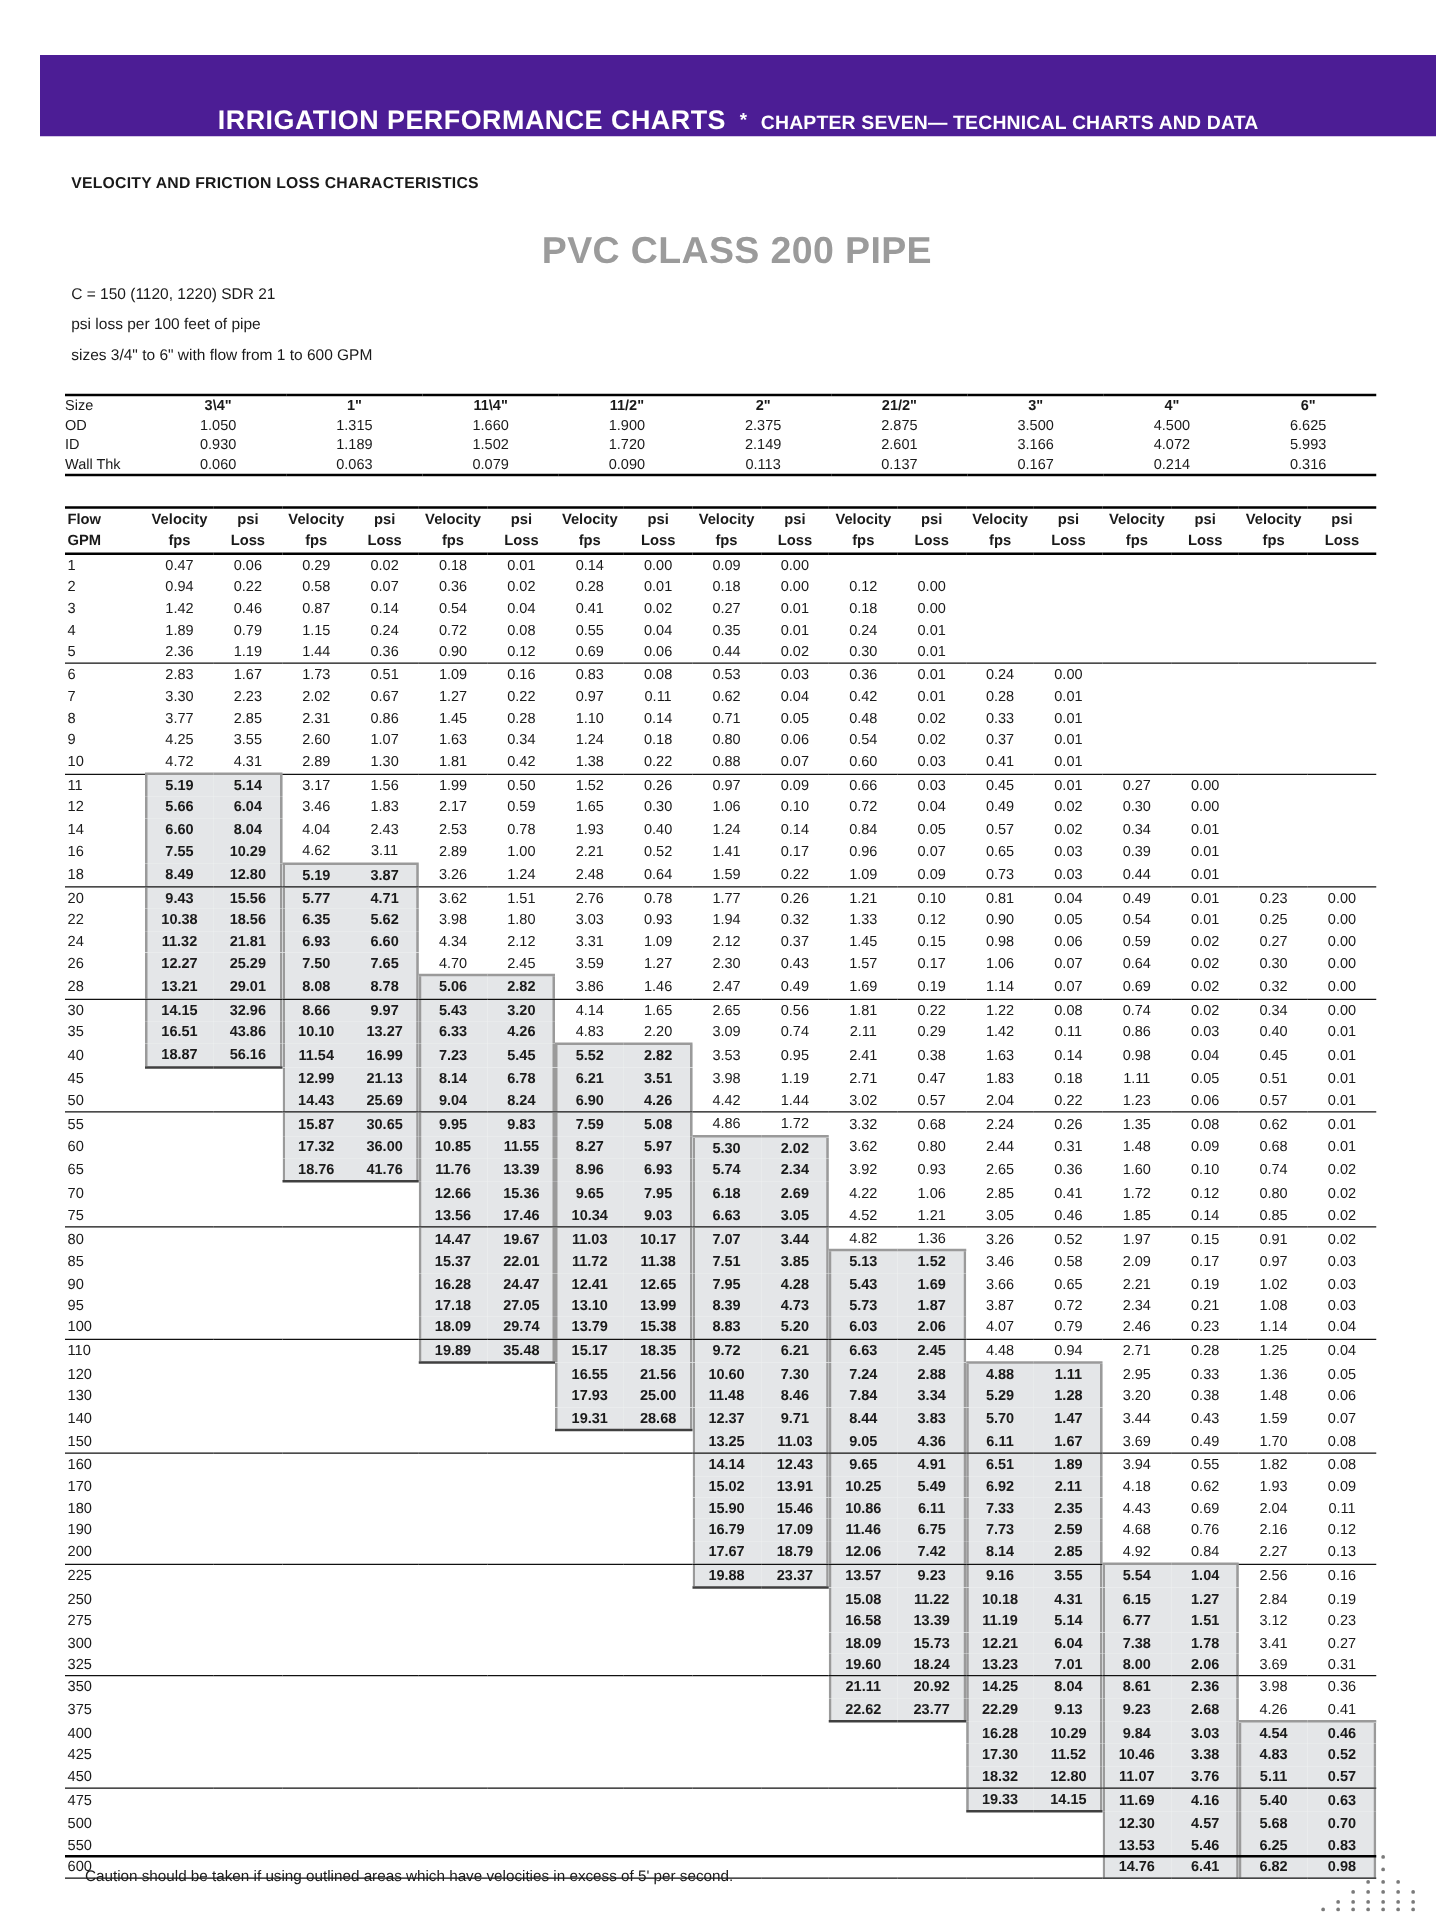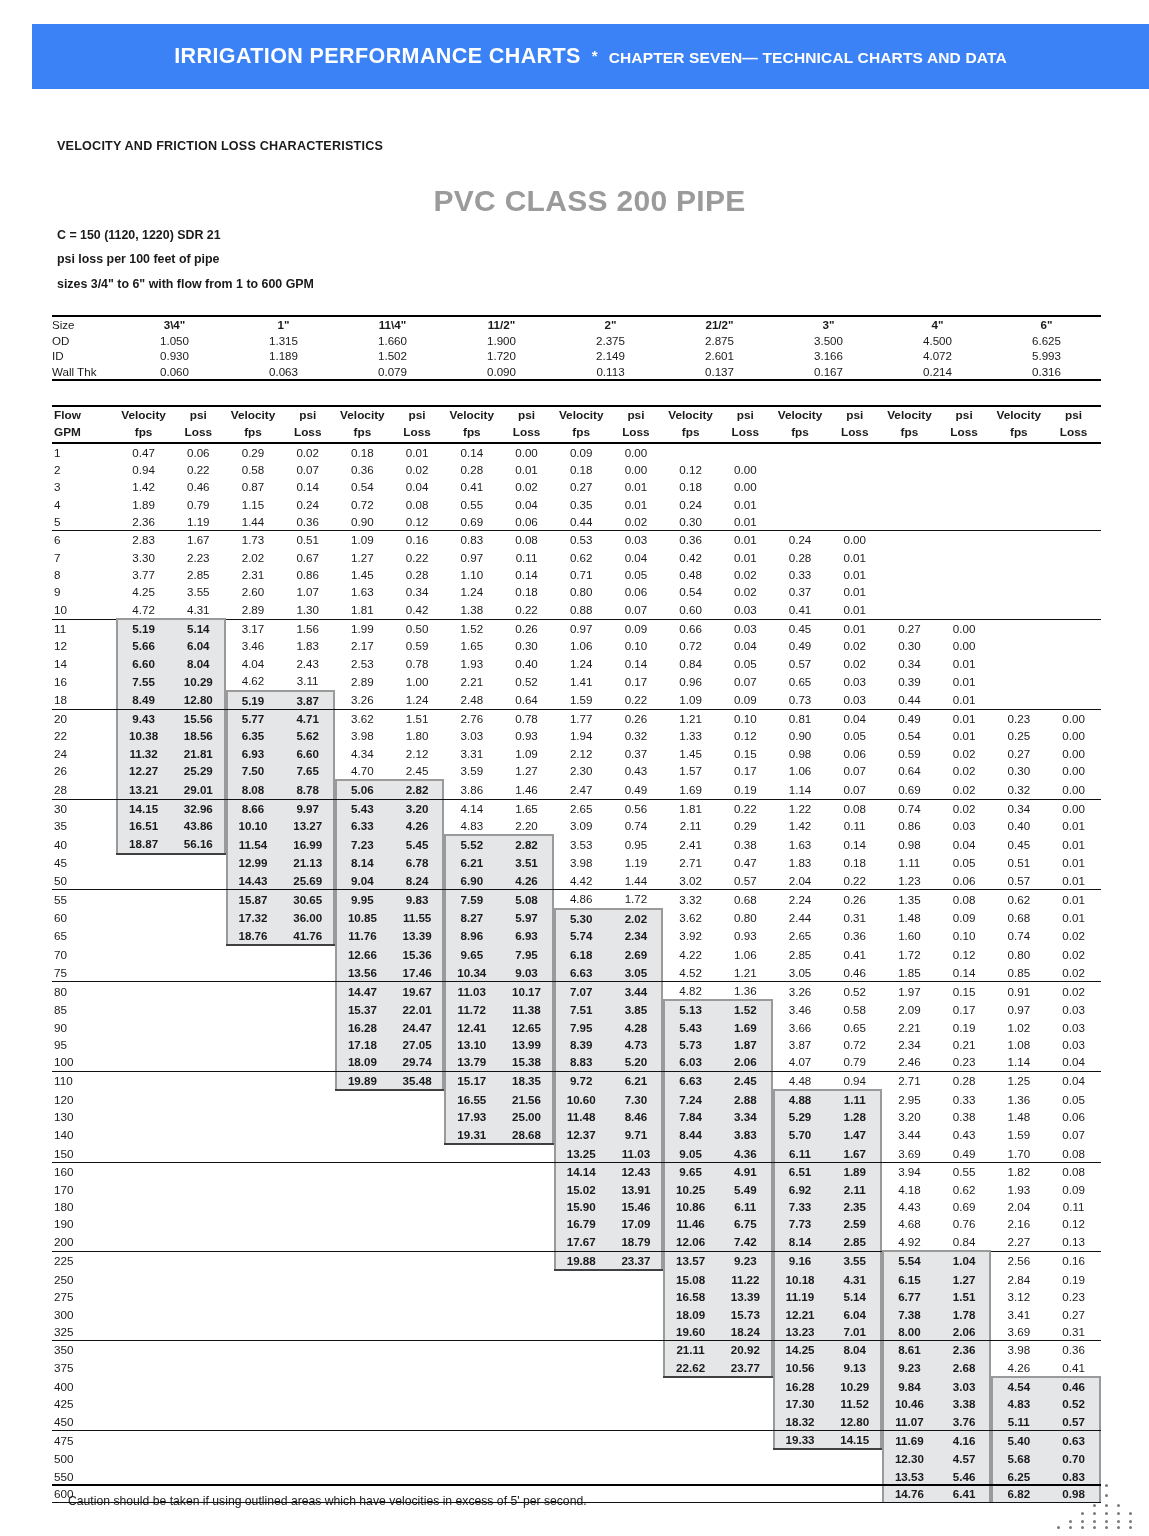--- a/index.html
+++ b/index.html
@@ -8,41 +8,41 @@
     background:#ffffff;
     font-family:"Liberation Sans", sans-serif;
     color:#1a1a1a;
     position:relative;
     overflow:hidden;
   }
   .page{position:relative;width:1149px;height:1536px;}
 
   
   .banner{
-    position:absolute;left:32px;top:24px;width:1117px;height:65px;
-    background:#3b82f6;
-    display:flex;align-items:center;justify-content:center;
+    position:absolute;left:32px;top:44px;width:1117px;height:65px;
+    background:#4c1d95;
+    display:flex;align-items:flex-end;justify-content:center;
   }
   .banner-inner{display:flex;align-items:baseline;gap:11px;color:#ffffff;}
   .banner-title{font-size:21.5px;font-weight:bold;letter-spacing:.4px;}
   .banner-star{font-size:15px;font-weight:bold;position:relative;top:-2px;}
   .banner-sub{font-size:15.5px;font-weight:bold;letter-spacing:.15px;}
 
   
   .sec-title{
     position:absolute;left:57px;top:139px;
     font-size:12.6px;font-weight:bold;letter-spacing:.2px;
   }
   .big-title{
     position:absolute;left:0;top:184px;width:1149px;
     text-align:center;
     font-size:30px;font-weight:bold;color:#9b9b9b;letter-spacing:.3px;
     padding-left:30px;box-sizing:border-box;
   }
-  .meta{position:absolute;left:57px;font-size:12.4px;font-weight:bold;}
+  .meta{position:absolute;left:57px;font-size:12.4px;font-weight:normal;}
   .meta.l1{top:228px;}
   .meta.l2{top:252px;}
   .meta.l3{top:277px;}
 
   
   table{border-collapse:collapse;}
   .spec, .main{position:absolute;font-size:11.6px;}
   .spec{left:52px;top:315px;width:1049px;}
   .spec td{padding:0;height:15.6px;line-height:15.6px;}
   .spec .lbl{width:68px;text-align:left;}
@@ -1282,21 +1282,21 @@
           <td class="num"></td>
           <td class="num"></td>
           <td class="num"></td>
           <td class="num"></td>
           <td class="num"></td>
           <td class="num"></td>
           <td class="num"></td>
           <td class="num"></td>
           <td class="num hi hi-l hi-b">22.62</td>
           <td class="num hi hi-r hi-b">23.77</td>
-          <td class="num hi hi-l">10.56</td>
+          <td class="num hi hi-l">22.29</td>
           <td class="num hi hi-r">9.13</td>
           <td class="num hi hi-l">9.23</td>
           <td class="num hi hi-r">2.68</td>
           <td class="num">4.26</td>
           <td class="num">0.41</td>
         </tr>
         <tr>
           <td class="flowlbl">400</td>
           <td class="num"></td>
           <td class="num"></td>

